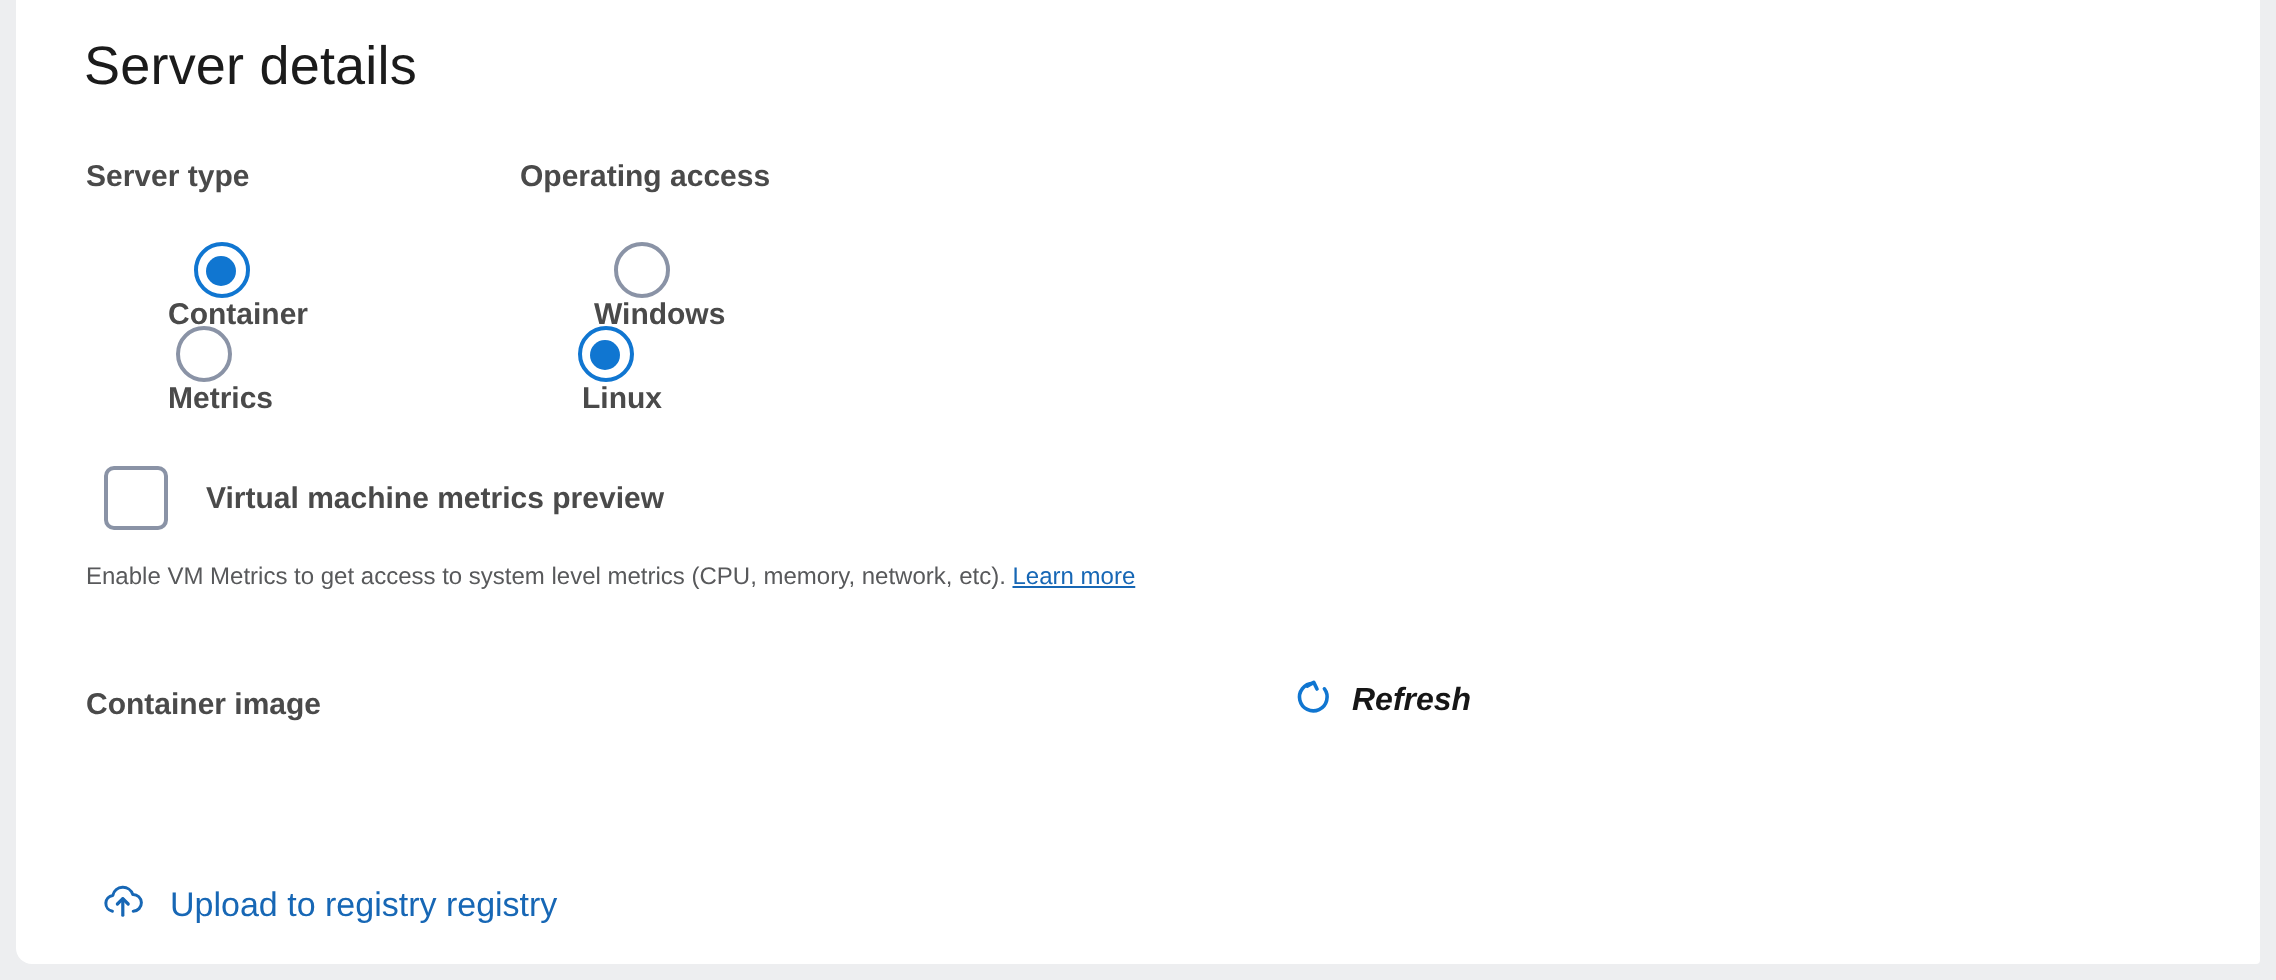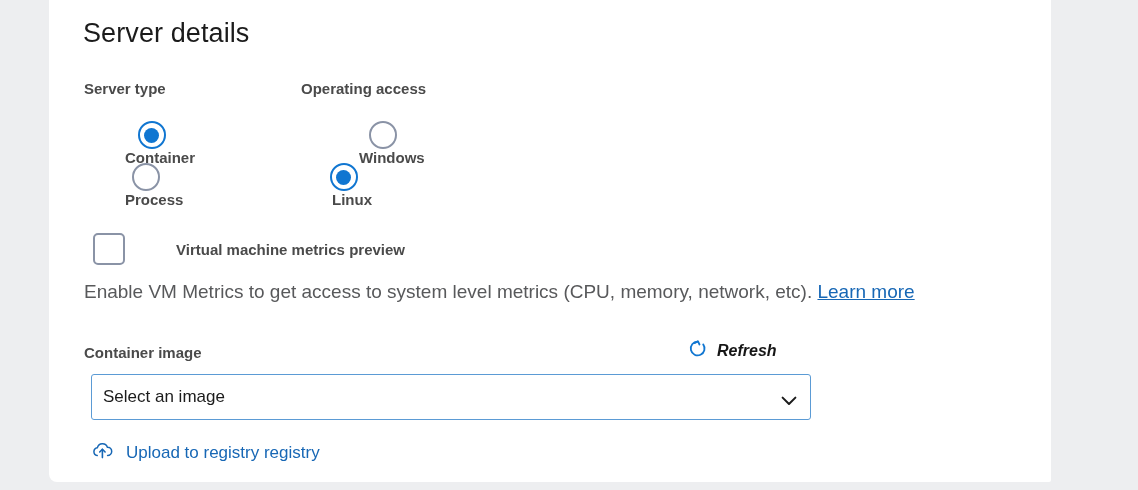--- a/index.html
+++ b/index.html
@@ -11,27 +11,26 @@
     height: 490px;
     background: #edeef0;
     font-family: "Liberation Sans", sans-serif;
     overflow: hidden;
   }
 
   #panel {
     position: absolute;
     left: 8px;
     top: 0;
-    width: 1002px;
+    width: 1122px;
     height: 482px;
     background: #ffffff;
     border-bottom-left-radius: 8px;
     border-bottom-right-radius: 2px;
     overflow: hidden;
-    margin-left: 41px;
   }
 
   
   .page-title {
     position: absolute;
     left: 34px;
     top: 18px;
     font-size: 27px;
     font-weight: 300;
     color: #1b1b1b;
@@ -54,21 +53,21 @@
   .radio-row {
     position: absolute;
     display: flex;
     align-items: center;
     height: 30px;
     cursor: pointer;
     flex-direction: column;
   }
   #radio-container { left: 59px;  top: 121px; }
   #radio-process   { left: 59px;  top: 163px; }
-  #radio-windows   { left: 293px; top: 121px; }
+  #radio-windows   { left: 272px; top: 121px; }
   #radio-linux     { left: 266px; top: 163px; }
 
   .radio-mark {
     width: 28px;
     height: 28px;
     border-radius: 50%;
     border: 2px solid #8a93a6;
     box-sizing: border-box;
     background: #ffffff;
     flex: none;
@@ -98,21 +97,20 @@
   }
 
   
   #checkbox-row {
     position: absolute;
     left: 44px;
     top: 233px;
     display: flex;
     align-items: center;
     cursor: pointer;
-    gap: 32px;
   }
   .checkbox-mark {
     width: 32px;
     height: 32px;
     border: 2px solid #8a93a6;
     border-radius: 5px;
     box-sizing: border-box;
     background: #ffffff;
     flex: none;
   }
@@ -122,21 +120,21 @@
     color: #4a4a4a;
     margin-left: 19px;
     white-space: nowrap;
   }
 
   
   #vm-description {
     position: absolute;
     left: 35px;
     top: 281px;
-    font-size: 19px;
+    font-size: 12px;
     color: #58595b;
     white-space: nowrap;
   }
   #vm-description .link {
     color: #1767b5;
     text-decoration: underline;
     cursor: pointer;
   }
 
   
@@ -221,21 +219,21 @@
 
   <div class="group-label" id="label-server-type">Server type</div>
 
   <div class="radio-row" id="radio-container">
     <span class="radio-mark checked"></span>
     <span class="radio-label">Container</span>
   </div>
 
   <div class="radio-row" id="radio-process">
     <span class="radio-mark"></span>
-    <span class="radio-label">Process</span>
+    <span class="radio-label">Metrics</span>
   </div>
 
   <div class="group-label" id="label-os">Operating access</div>
 
   <div class="radio-row" id="radio-windows">
     <span class="radio-mark"></span>
     <span class="radio-label">Windows</span>
   </div>
 
   <div class="radio-row" id="radio-linux">
@@ -255,28 +253,20 @@
   <div id="refresh-button">
     <span>
       <svg width="21" height="21" viewBox="0 0 21 21">
         <path d="M10.5 3.6 A6.9 6.9 0 1 0 16.2 6.4" fill="none" stroke="#1076d1" stroke-width="1.8" stroke-linecap="round"></path>
         <path d="M7.6 5.1 L10.9 3.2 L12.5 6.5" fill="none" stroke="#1076d1" stroke-width="1.8" stroke-linecap="round" stroke-linejoin="round"></path>
       </svg>
     </span>
     <span id="refresh-label">Refresh</span>
   </div>
 
-  <div id="image-select">
-    <span id="image-select-value">Select an image</span>
-    <span id="select-chevron-icon">
-      <svg width="16" height="10" viewBox="0 0 16 10">
-        <path d="M1.6 1.6 L8 8 L14.4 1.6" fill="none" stroke="#1b1b1b" stroke-width="2" stroke-linecap="round" stroke-linejoin="round"></path>
-      </svg>
-    </span>
-  </div>
 
   <div id="upload-link">
     <span>
       <svg width="23" height="19" viewBox="0 0 23 19">
         <path d="M6.2 14.6 A4.0 4.0 0 0 1 6.4 6.7 A5.2 5.2 0 0 1 16.4 6.2 A3.9 3.9 0 0 1 16.6 14.6" fill="none" stroke="#1767b5" stroke-width="1.5" stroke-linecap="round" stroke-linejoin="round"></path>
         <path d="M11.4 16.6 L11.4 8.4" fill="none" stroke="#1767b5" stroke-width="1.6" stroke-linecap="round"></path>
         <path d="M8.7 11.0 L11.4 8.3 L14.1 11.0" fill="none" stroke="#1767b5" stroke-width="1.6" stroke-linecap="round" stroke-linejoin="round"></path>
       </svg>
     </span>
     <span id="upload-link-label">Upload to registry registry</span>

